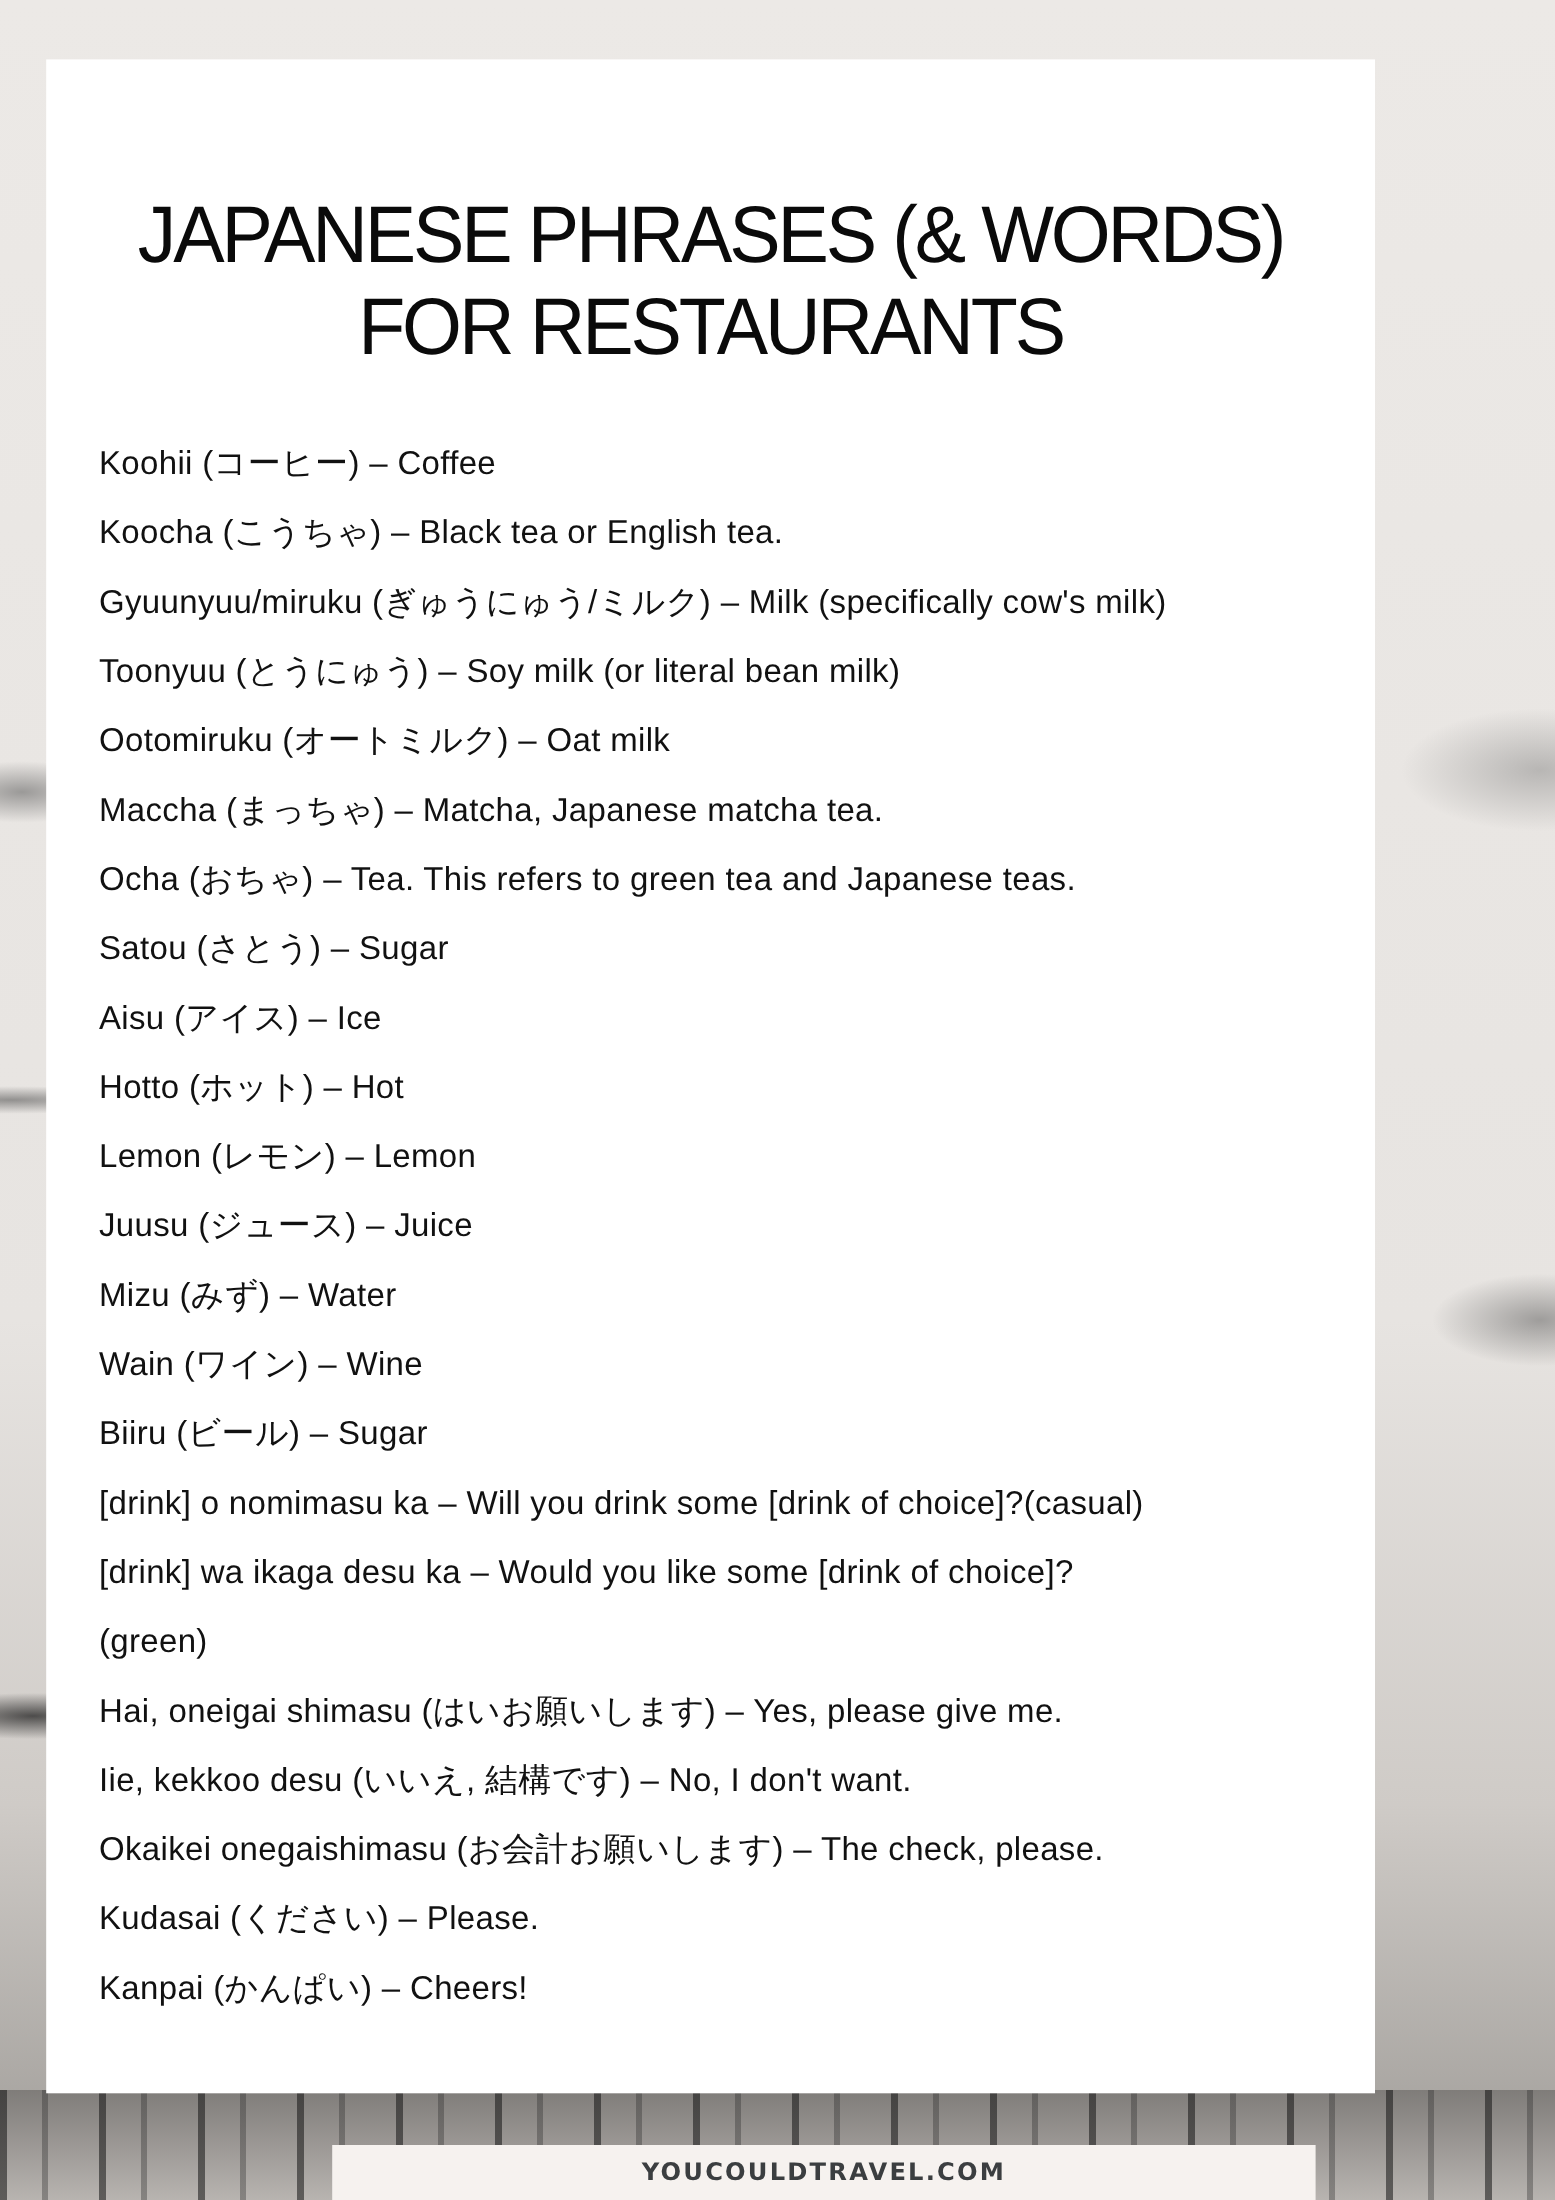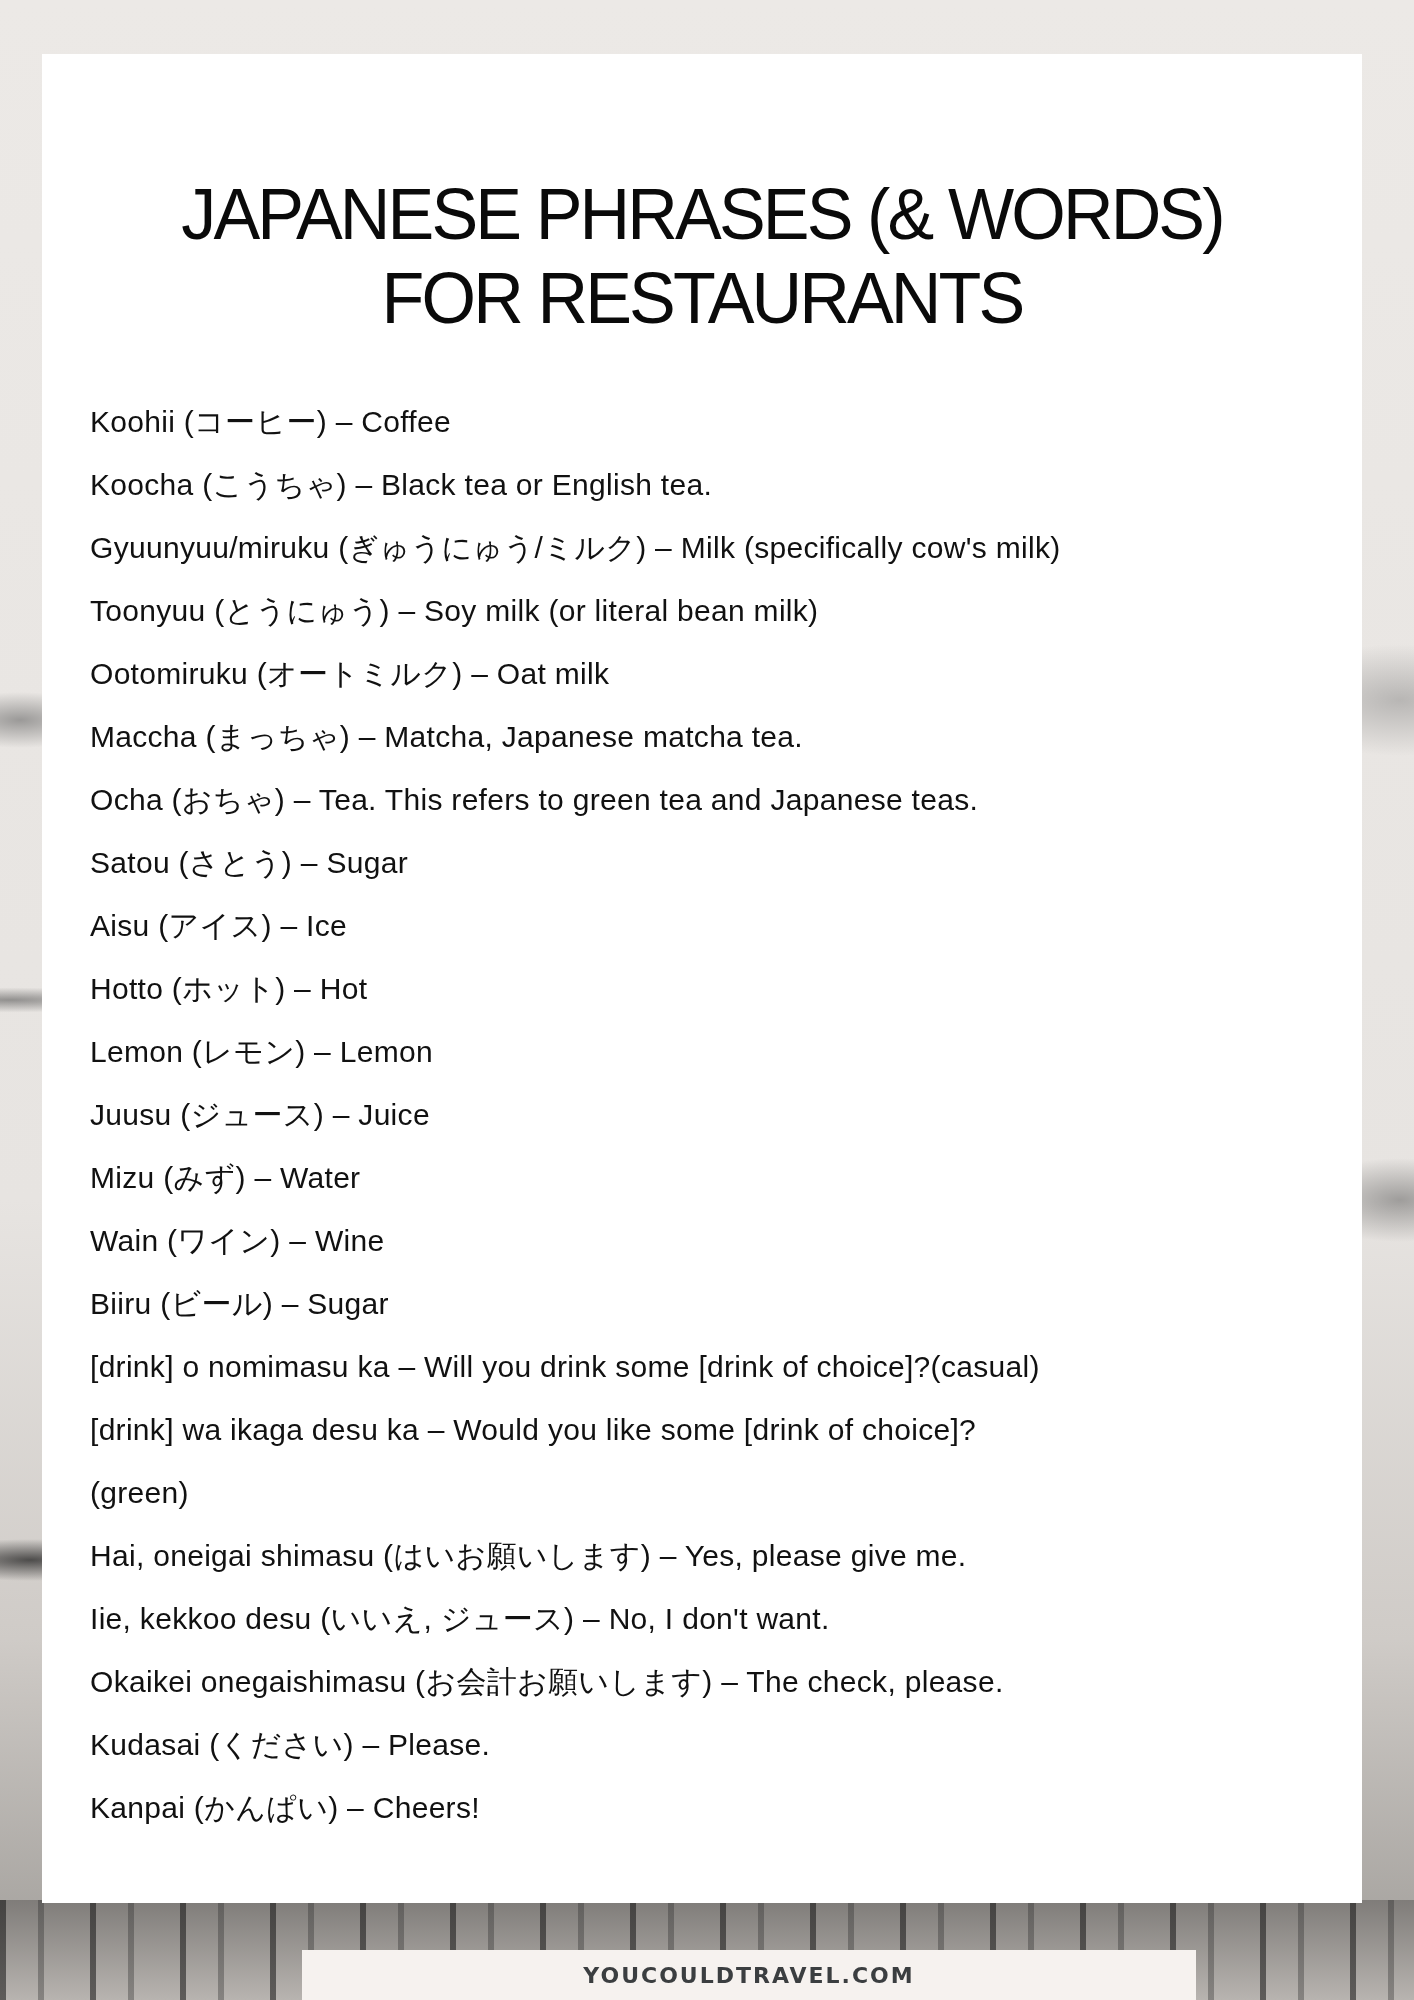--- a/index.html
+++ b/index.html
@@ -18,21 +18,21 @@
       radial-gradient(ellipse 180px 80px at 1400px 700px, rgba(110,110,110,0.4), transparent 70%),
       linear-gradient(180deg, #ece9e6 0%, #e7e4e1 60%, #cfcbc7 82%, #9d9a96 100%);
   }
   .bottom-ink {
     position: absolute; left: 0; right: 0; top: 1900px; height: 100px;
     background:
       repeating-linear-gradient(90deg, rgba(20,20,20,0.55) 0 6px, transparent 6px 38px, rgba(40,40,40,0.35) 38px 44px, transparent 44px 90px),
       linear-gradient(180deg, #7f7c79, #b8b4b0);
   }
   .card {
-    position: absolute; left: 42px; top: 54px; width: 1320px; height: 1849px;
+    position: absolute; left: 42px; top: 54px; width: 1208px; height: 1849px;
     background: #ffffff;
   }
   .title {
     position: absolute; left: 0; right: 0; top: 118px;
     text-align: center; color: #0a0a0a;
     font-family: "Liberation Sans", sans-serif;
     font-size: 73px; line-height: 84px; letter-spacing: -3px;
     margin: 0; font-weight: normal;
   }
   .title span { display: block; transform: scaleX(0.96); }
@@ -79,21 +79,21 @@
     <li>Hotto (ホット) – Hot</li>
     <li>Lemon (レモン) – Lemon</li>
     <li>Juusu (ジュース) – Juice</li>
     <li>Mizu (みず) – Water</li>
     <li>Wain (ワイン) – Wine</li>
     <li>Biiru (ビール) – Sugar</li>
     <li>[drink] o nomimasu ka – Will you drink some [drink of choice]?(casual)</li>
     <li>[drink] wa ikaga desu ka – Would you like some [drink of choice]?</li>
     <li>(green)</li>
     <li>Hai, oneigai shimasu (はいお願いします) – Yes, please give me.</li>
-    <li>Iie, kekkoo desu (いいえ, ジュース) – No, I don't want.</li>
+    <li>Iie, kekkoo desu (いいえ, 結構です) – No, I don't want.</li>
     <li>Okaikei onegaishimasu (お会計お願いします) – The check, please.</li>
     <li>Kudasai (ください) – Please.</li>
     <li>Kanpai (かんぱい) – Cheers!</li>
   </ul>
 </div>
 
 <div class="footer">
   <span>YOUCOULDTRAVEL.COM</span>
 </div>
 

